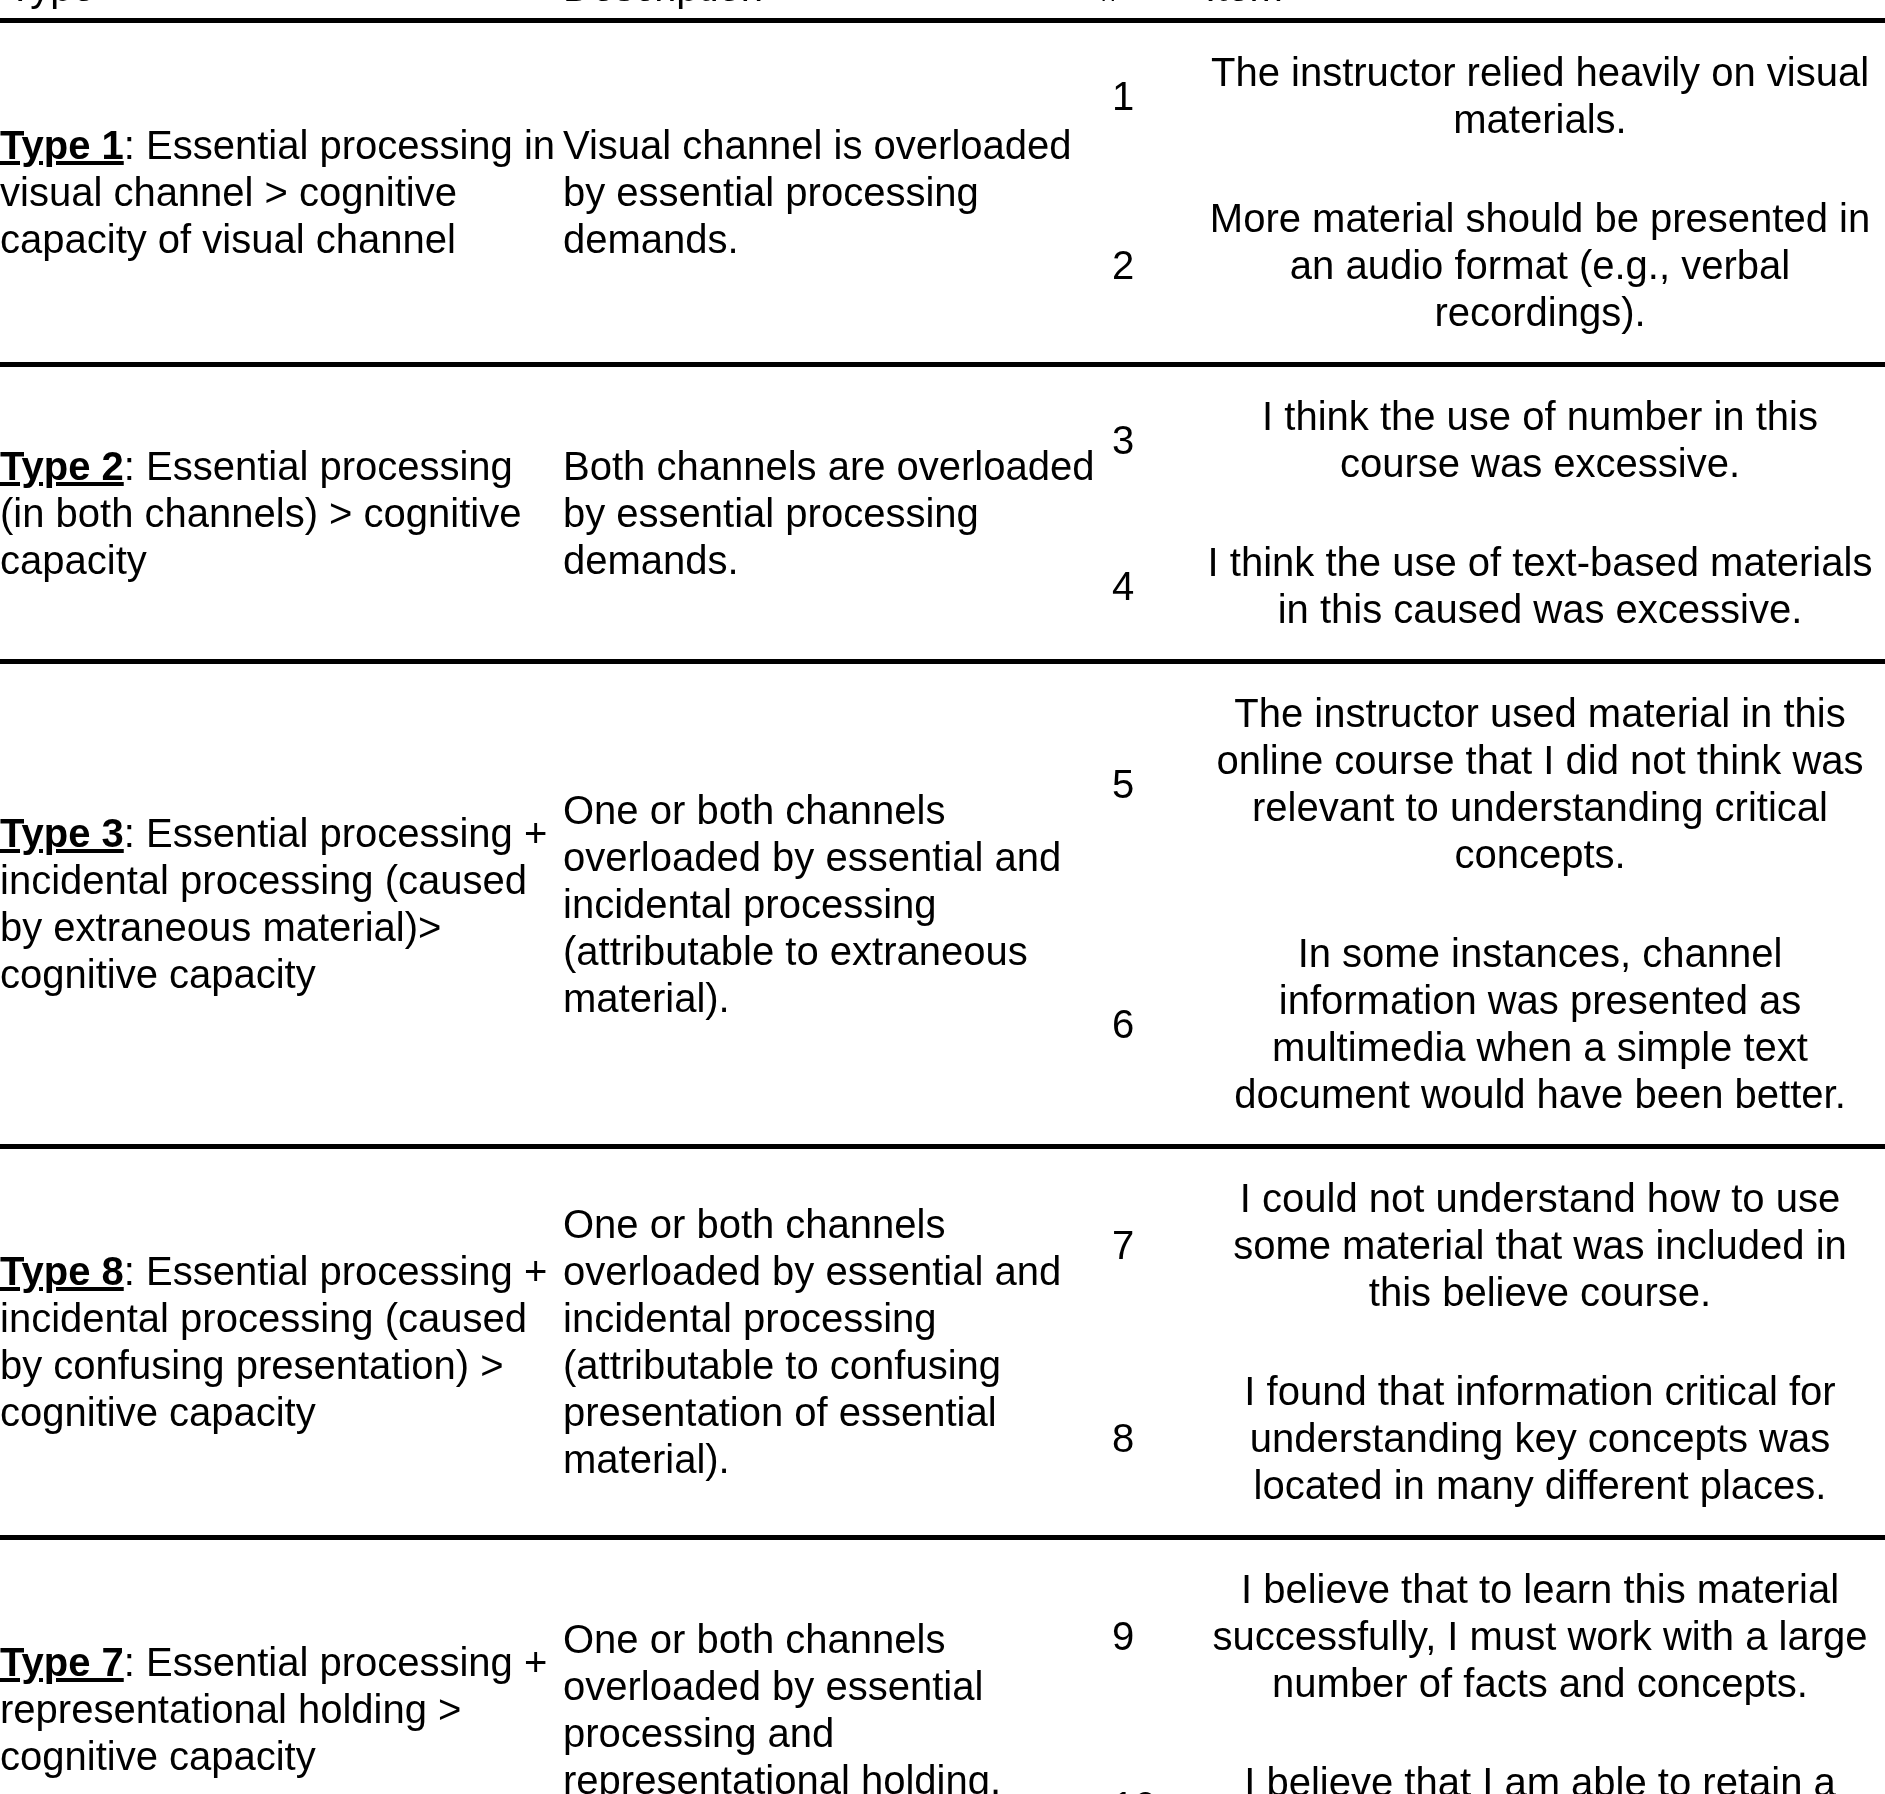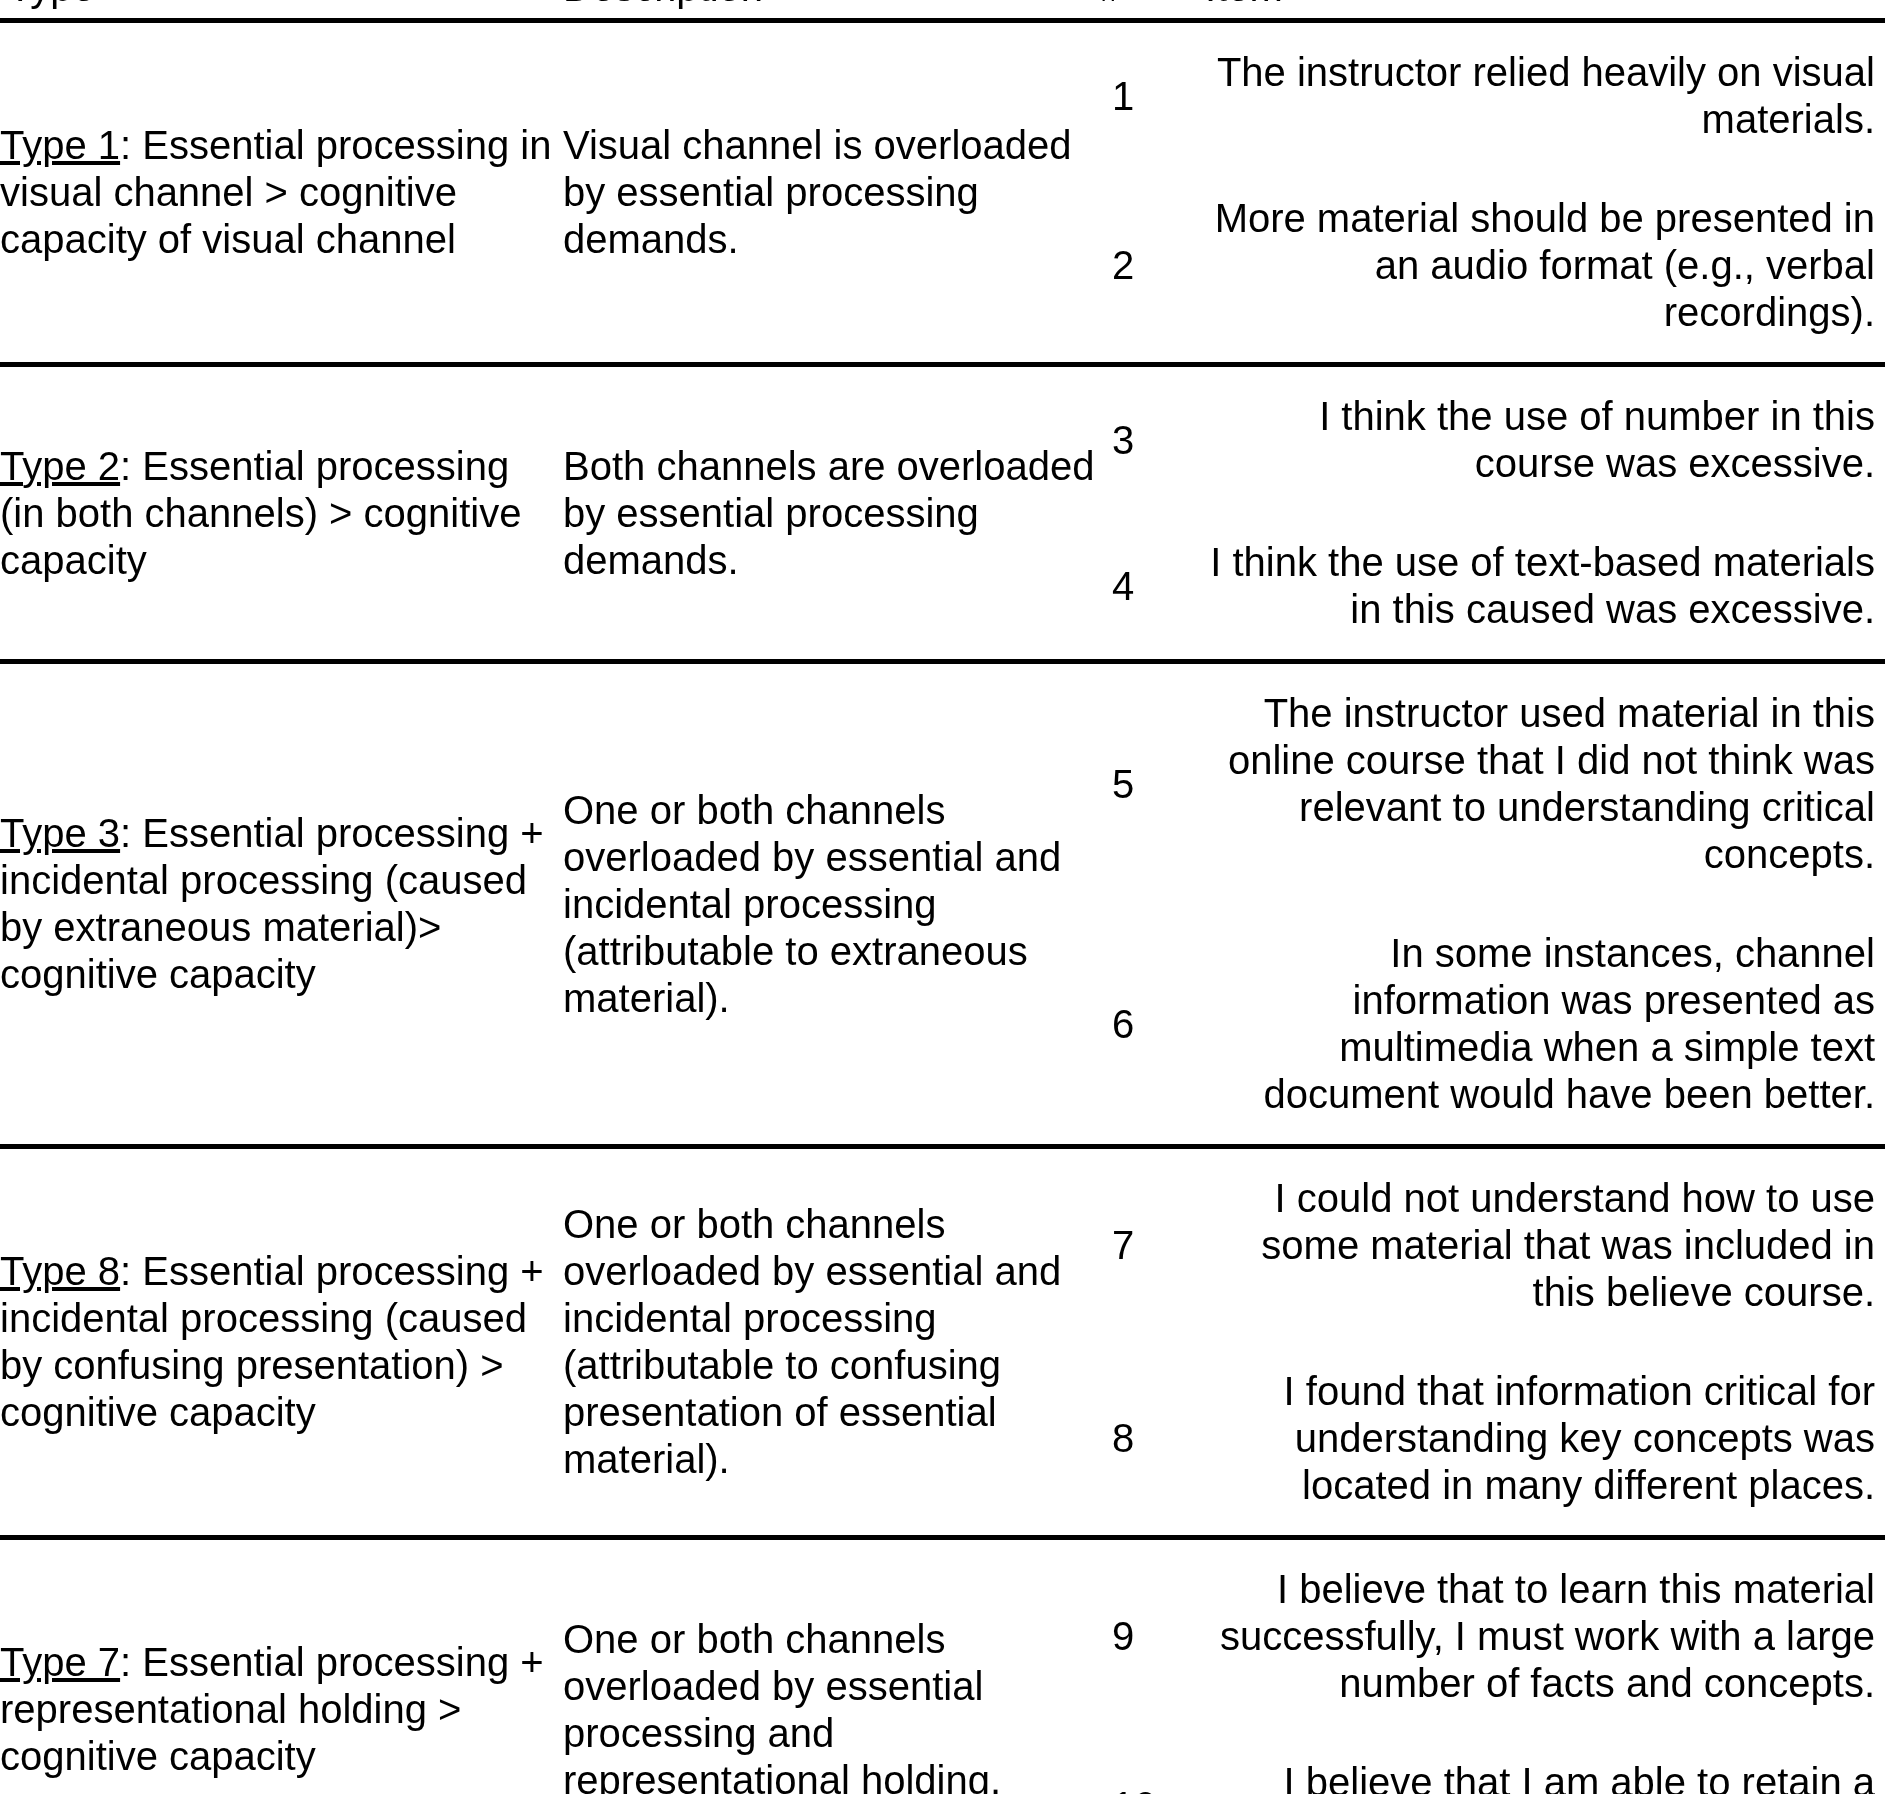--- a/index.html
+++ b/index.html
@@ -72,20 +72,21 @@
     padding: 10px 24px 10px 0px;
     vertical-align: middle;
   }
   td.items-cell {
     padding: 0;
     vertical-align: top;
   }
 
   .type-label {
     text-decoration: underline;
+    font-weight: bold;
   }
 
   .items-table {
     border-collapse: collapse;
     width: 100%;
     table-layout: fixed;
   }
   .items-table col.ic-num { width: 105px; }
   .items-table col.ic-txt { width: 680px; }
   .items-table td {
@@ -97,21 +98,21 @@
   .items-table tr.item-row td {
     padding-top: 26px;
     padding-bottom: 26px;
   }
   td.num-cell {
     text-align: left;
     padding-left: 12px !important;
     vertical-align: bottom;
   }
   td.txt-cell {
-    text-align: right;
+    text-align: center;
     padding-right: 10px !important;
   }
 </style>
 </head>
 <body>
 
 <div id="page">
 
   <div class="header-clip">
     <div class="header-inner">

